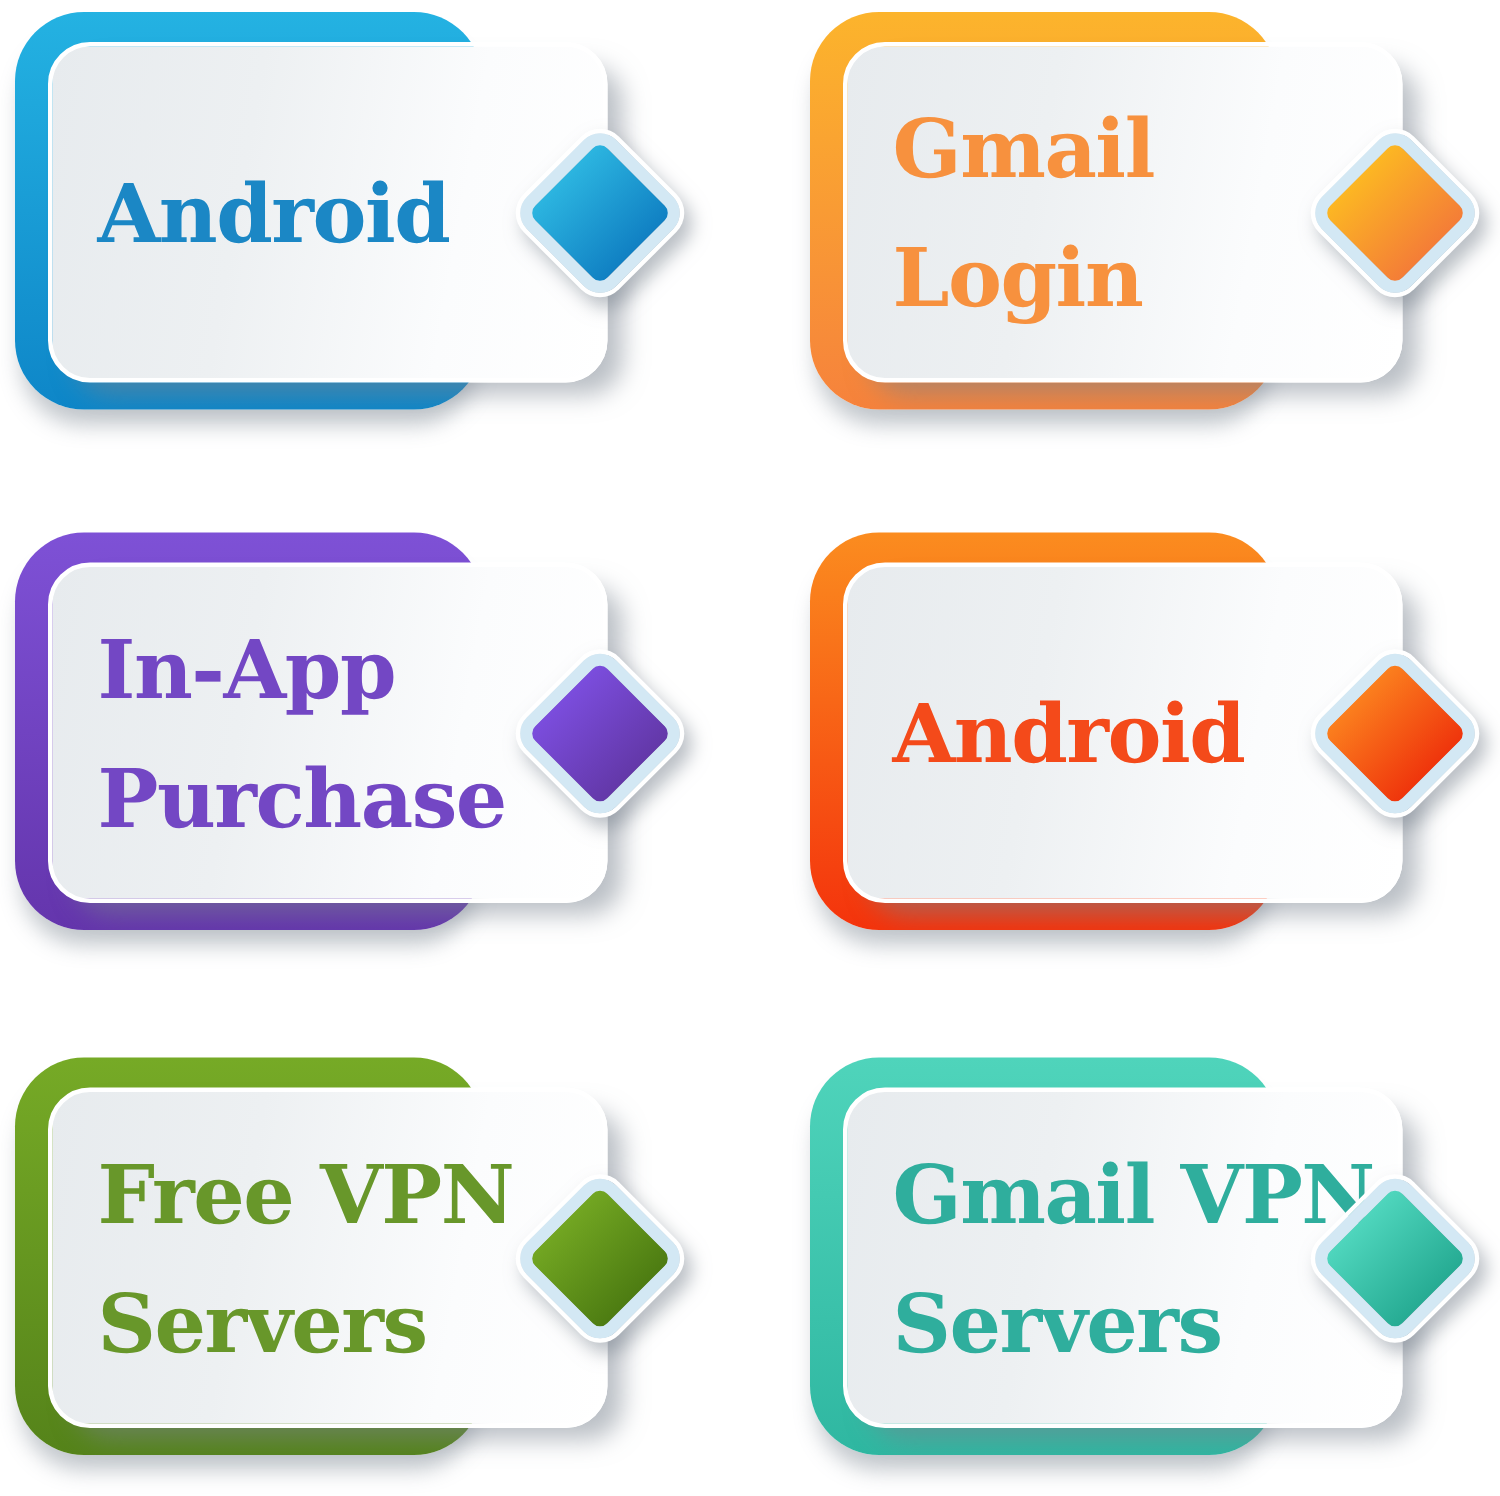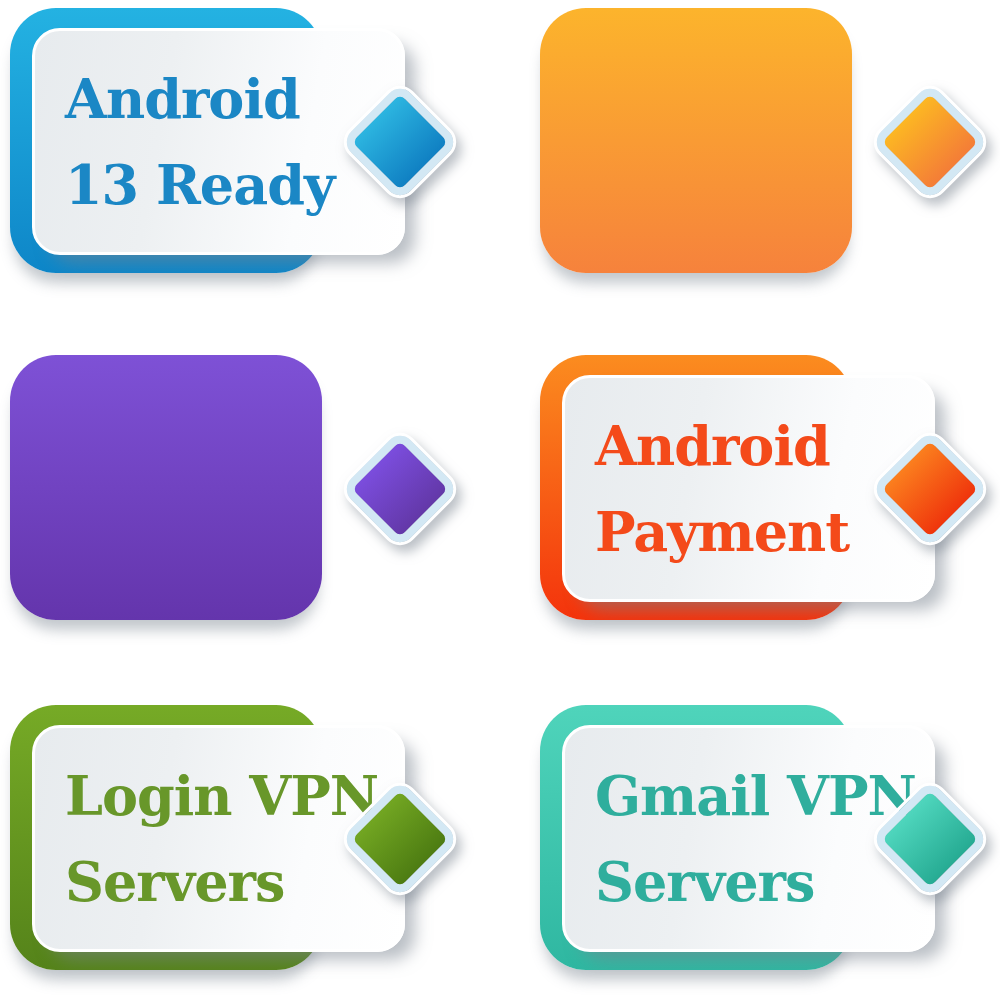--- a/index.html
+++ b/index.html
@@ -77,60 +77,70 @@
 </head>
 <body>
 
 <div id="canvas" style="background: rgb(255, 255, 255);">
 
     <div class="card" style="left: 10px; top: 8px; --frame-top: #24b2e2; --frame-bottom: #0e86c8; --text-color: #1b87c5; --diamond-light: #2cb5e0; --diamond-dark: #1080c3; --diamond-border: #d3e8f4;">
       <div class="frame"></div>
       <div class="panel">
         <div class="label">
           <span class="l1">Android</span>
-          <span class="l2">13 Ready</span>
         </div>
       </div>
       <div class="diamond-wrap">
         <div class="diamond"></div>
       </div>
     </div>
 
     <div class="card" style="left: 540px; top: 8px; --frame-top: #fcb42c; --frame-bottom: #f6823c; --text-color: #f7913e; --diamond-light: #fcb723; --diamond-dark: #f47d37; --diamond-border: #d3e8f4;">
       <div class="frame"></div>
+      <div class="panel">
+        <div class="label">
+          <span class="l1">Gmail</span>
+          <span class="l2">Login</span>
+        </div>
+      </div>
       <div class="diamond-wrap">
         <div class="diamond"></div>
       </div>
     </div>
 
     <div class="card" style="left: 10px; top: 355px; --frame-top: #7e51d6; --frame-bottom: #6435ac; --text-color: #7347c4; --diamond-light: #7b4ddd; --diamond-dark: #6338a8; --diamond-border: #d3e8f4;">
       <div class="frame"></div>
+      <div class="panel">
+        <div class="label">
+          <span class="l1">In-App</span>
+          <span class="l2">Purchase</span>
+        </div>
+      </div>
       <div class="diamond-wrap">
         <div class="diamond"></div>
       </div>
     </div>
 
     <div class="card" style="left: 540px; top: 355px; --frame-top: #fb8c1f; --frame-bottom: #f4330c; --text-color: #f44a1a; --diamond-light: #fb7f1e; --diamond-dark: #ef350c; --diamond-border: #d3e8f4;">
       <div class="frame"></div>
       <div class="panel">
         <div class="label">
           <span class="l1">Android</span>
-          <span class="l2">Payment</span>
         </div>
       </div>
       <div class="diamond-wrap">
         <div class="diamond"></div>
       </div>
     </div>
 
     <div class="card" style="left: 10px; top: 705px; --frame-top: #76aa26; --frame-bottom: #55831a; --text-color: #68972a; --diamond-light: #72a622; --diamond-dark: #4d7c12; --diamond-border: #d3e8f4;">
       <div class="frame"></div>
       <div class="panel">
         <div class="label">
-          <span class="l1">Login VPN</span>
+          <span class="l1">Free VPN</span>
           <span class="l2">Servers</span>
         </div>
       </div>
       <div class="diamond-wrap">
         <div class="diamond"></div>
       </div>
     </div>
 
     <div class="card" style="left: 540px; top: 705px; --frame-top: #4fd4bb; --frame-bottom: #2fb7a1; --text-color: #2fae9d; --diamond-light: #4fd6bd; --diamond-dark: #26ab93; --diamond-border: #d3e8f4;">
       <div class="frame"></div>

